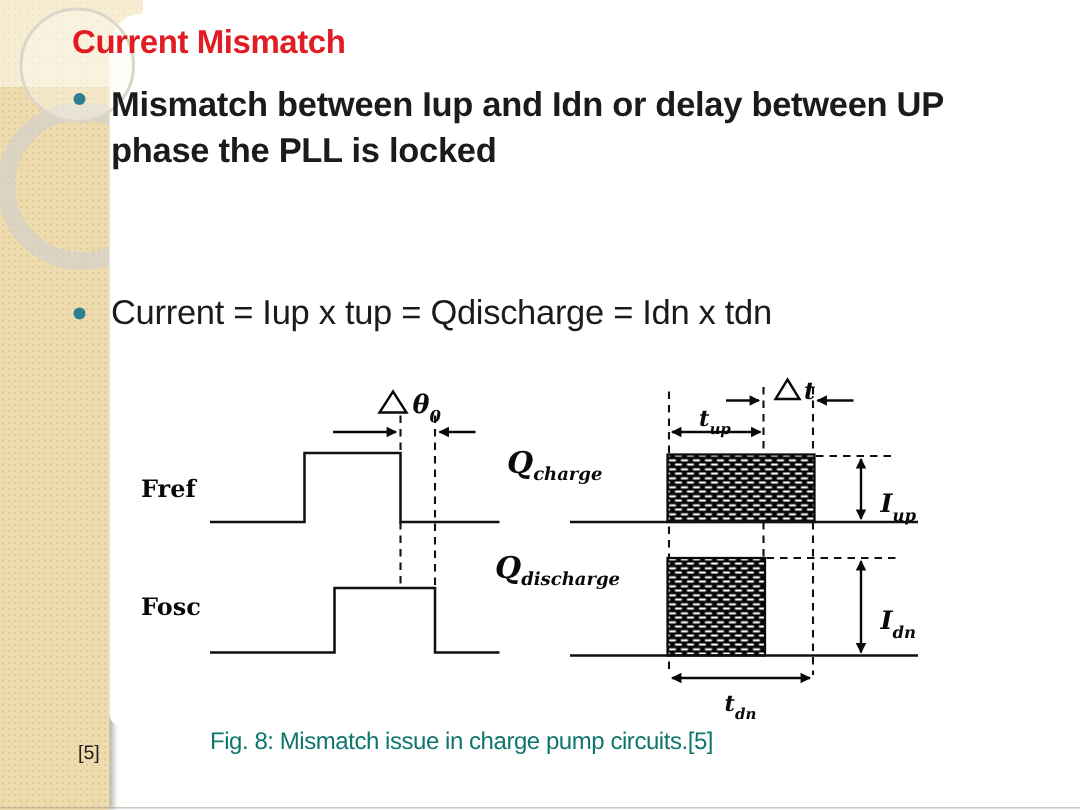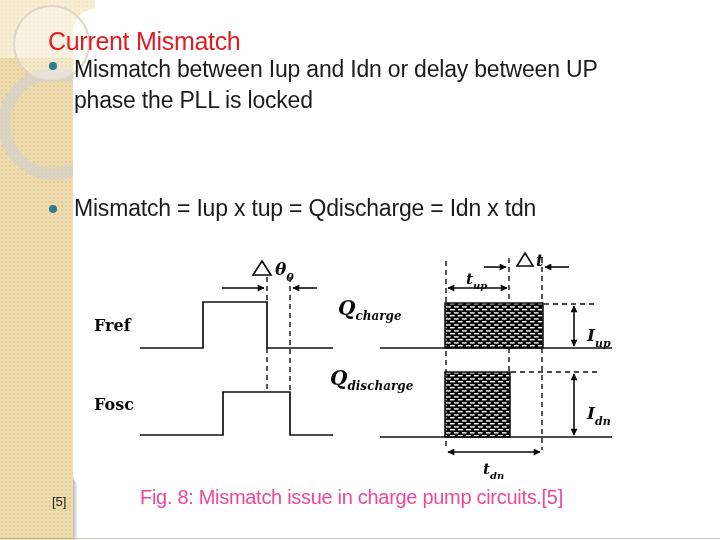--- a/index.html
+++ b/index.html
@@ -37,39 +37,39 @@
   .ring-thin{
     position:absolute;left:13px;top:5px;width:73px;height:73px;
     border:2.5px solid #dbd6c9;border-radius:50%;
     background:rgba(252,249,240,0.4);z-index:4;
   }
   .bottom-line{
     position:absolute;left:0;right:0;bottom:1px;height:1px;
     background:rgba(165,160,150,0.6);z-index:6;
   }
   .title{
-    position:absolute;left:48px;top:24px;z-index:5;
-    font-size:25px;font-weight:normal;color:#e11c22;
+    position:absolute;left:48px;top:11px;z-index:5;
+    font-size:22px;font-weight:bold;color:#e11c22;
     letter-spacing:-0.3px;line-height:34px;white-space:nowrap;
   }
   .bullet-dot{
     position:absolute;width:8px;height:8px;border-radius:50%;
     background:#2e7d92;z-index:5;
   }
   .dot1{left:49px;top:62px;}
   .dot2{left:49px;top:205px;}
   .btext{
     position:absolute;left:74px;z-index:5;color:#1b1b1b;
     font-size:23px;line-height:31px;letter-spacing:-0.2px;white-space:nowrap;
   }
-  .b1{top:54px;}
+  .b1{top:54px;font-weight:bold;}
   .b2{top:193px;}
   .caption{
-    position:absolute;left:140px;top:486px;z-index:5;color:#ec4899;
-    font-size:20px;letter-spacing:-0.3px;white-space:nowrap;
+    position:absolute;left:140px;top:486px;z-index:5;color:#0f766e;
+    font-size:16px;letter-spacing:-0.3px;white-space:nowrap;
   }
   .ref-badge{
     position:absolute;left:52px;top:494px;z-index:5;color:#222;
     font-size:13px;
   }
   .fig{
     position:absolute;left:85px;top:245px;width:560px;height:240px;z-index:5;
   }
   .fig text{
     font-family:"DejaVu Serif","Liberation Serif",serif;
@@ -91,21 +91,21 @@
 
   <div class="title">Current Mismatch</div>
 
   <div class="bullet-dot dot1"></div>
   <div class="btext b1">
     <div>Mismatch between Iup and Idn or delay between UP</div>
     <div>phase the PLL is locked</div>
   </div>
 
   <div class="bullet-dot dot2"></div>
-  <div class="btext b2">Mismatch = Iup x tup = Qdischarge = Idn x tdn</div>
+  <div class="btext b2">Current = Iup x tup = Qdischarge = Idn x tdn</div>
 
   <svg class="fig" viewBox="0 0 560 240">
     <defs>
       <pattern id="hatch" width="8" height="6" patternUnits="userSpaceOnUse">
         <rect width="8" height="6" fill="#060606"></rect>
         <rect x="1" y="1.2" width="4.6" height="1.4" fill="#ffffff"></rect>
         <rect x="-3" y="4" width="4.6" height="1.4" fill="#ffffff"></rect>
         <rect x="5" y="4" width="4.6" height="1.4" fill="#ffffff"></rect>
       </pattern>
       <marker id="ah" viewBox="0 0 10 10" refX="9" refY="5" markerWidth="9" markerHeight="7" markerUnits="userSpaceOnUse" orient="auto-start-reverse">

